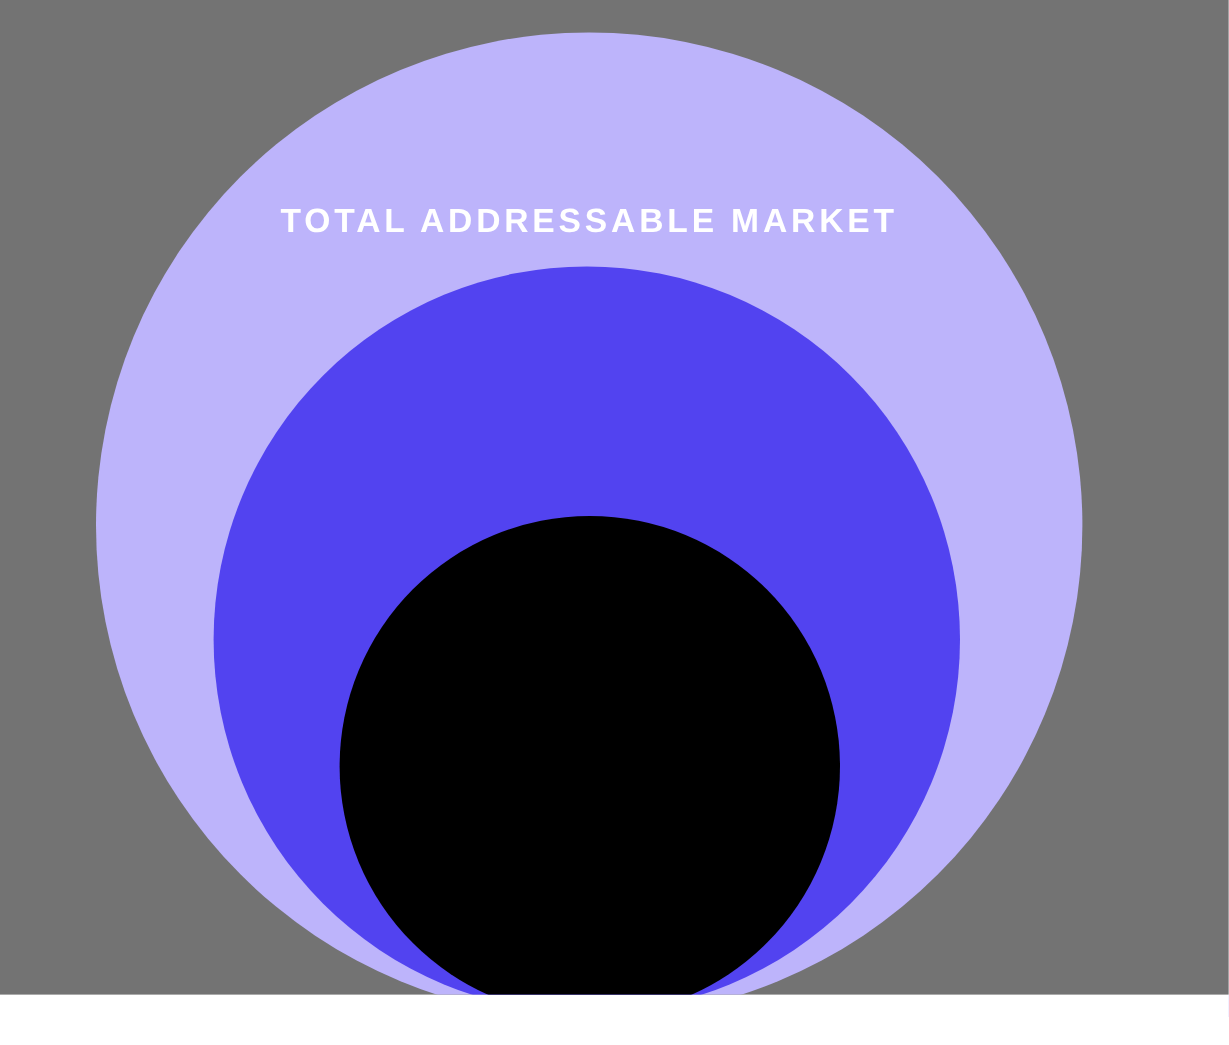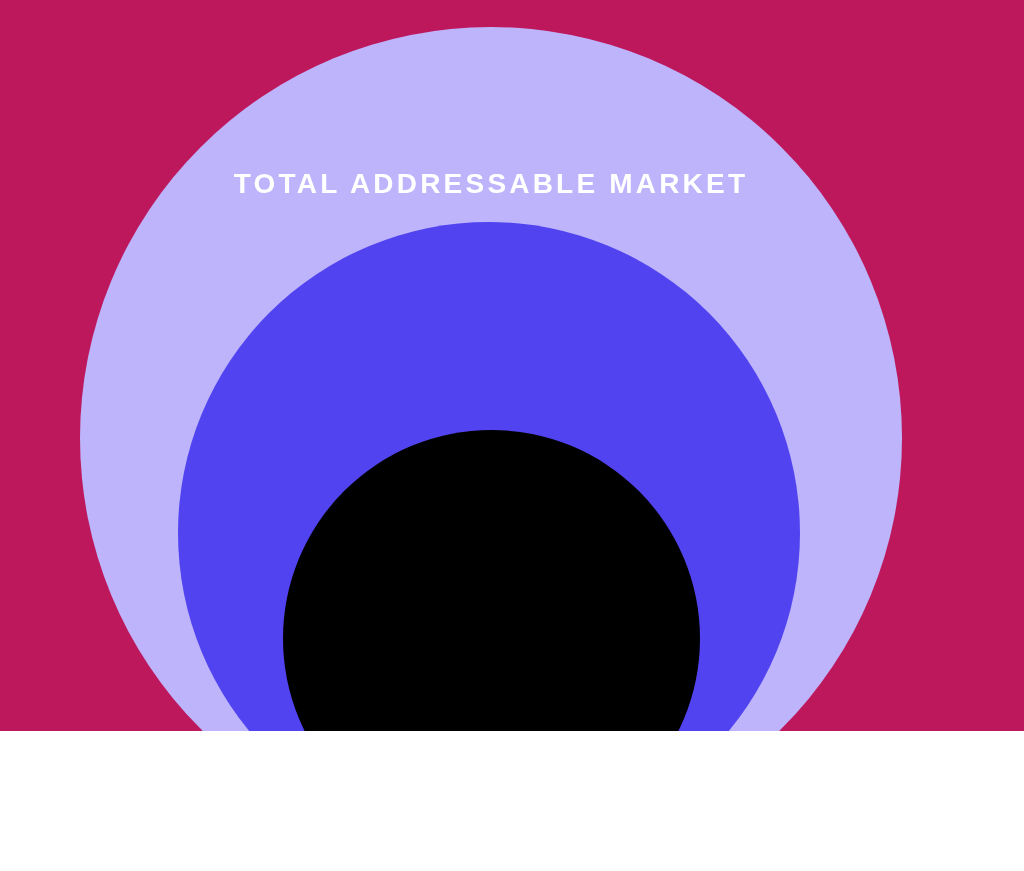--- a/index.html
+++ b/index.html
@@ -63,21 +63,21 @@
   }
   #label-sam {
     top: 327px;
     font-size: 27px;
     letter-spacing: 2.6px;
   }
 </style>
 </head>
 <body>
 
-<div id="diagram-canvas" style="background-color: #be185d; width: 1024px; height: 731px;">
+<div id="diagram-canvas" style="background-color: #737373; width: 1024px; height: 829px;">
 
   <div class="circle" id="circle-tam" style="background-color: rgb(189, 180, 251); width: 822px; height: 822px; left: 80px; top: 27px;">
     <div class="circle-label" id="label-tam" style="color: rgb(255, 255, 255);">TOTAL ADDRESSABLE MARKET</div>
   </div>
 
   <div class="circle" id="circle-sam" style="background-color: rgb(82, 67, 240); width: 622px; height: 622px; left: 178px; top: 222px;">
     <div class="circle-label" id="label-sam" style="color: rgb(255, 255, 255);">SERVICEABLE MARKET</div>
   </div>
 
   <div class="circle" id="circle-itm" style="background-color: rgb(0, 0, 0); width: 417px; height: 417px; left: 282.5px; top: 429.5px;">

